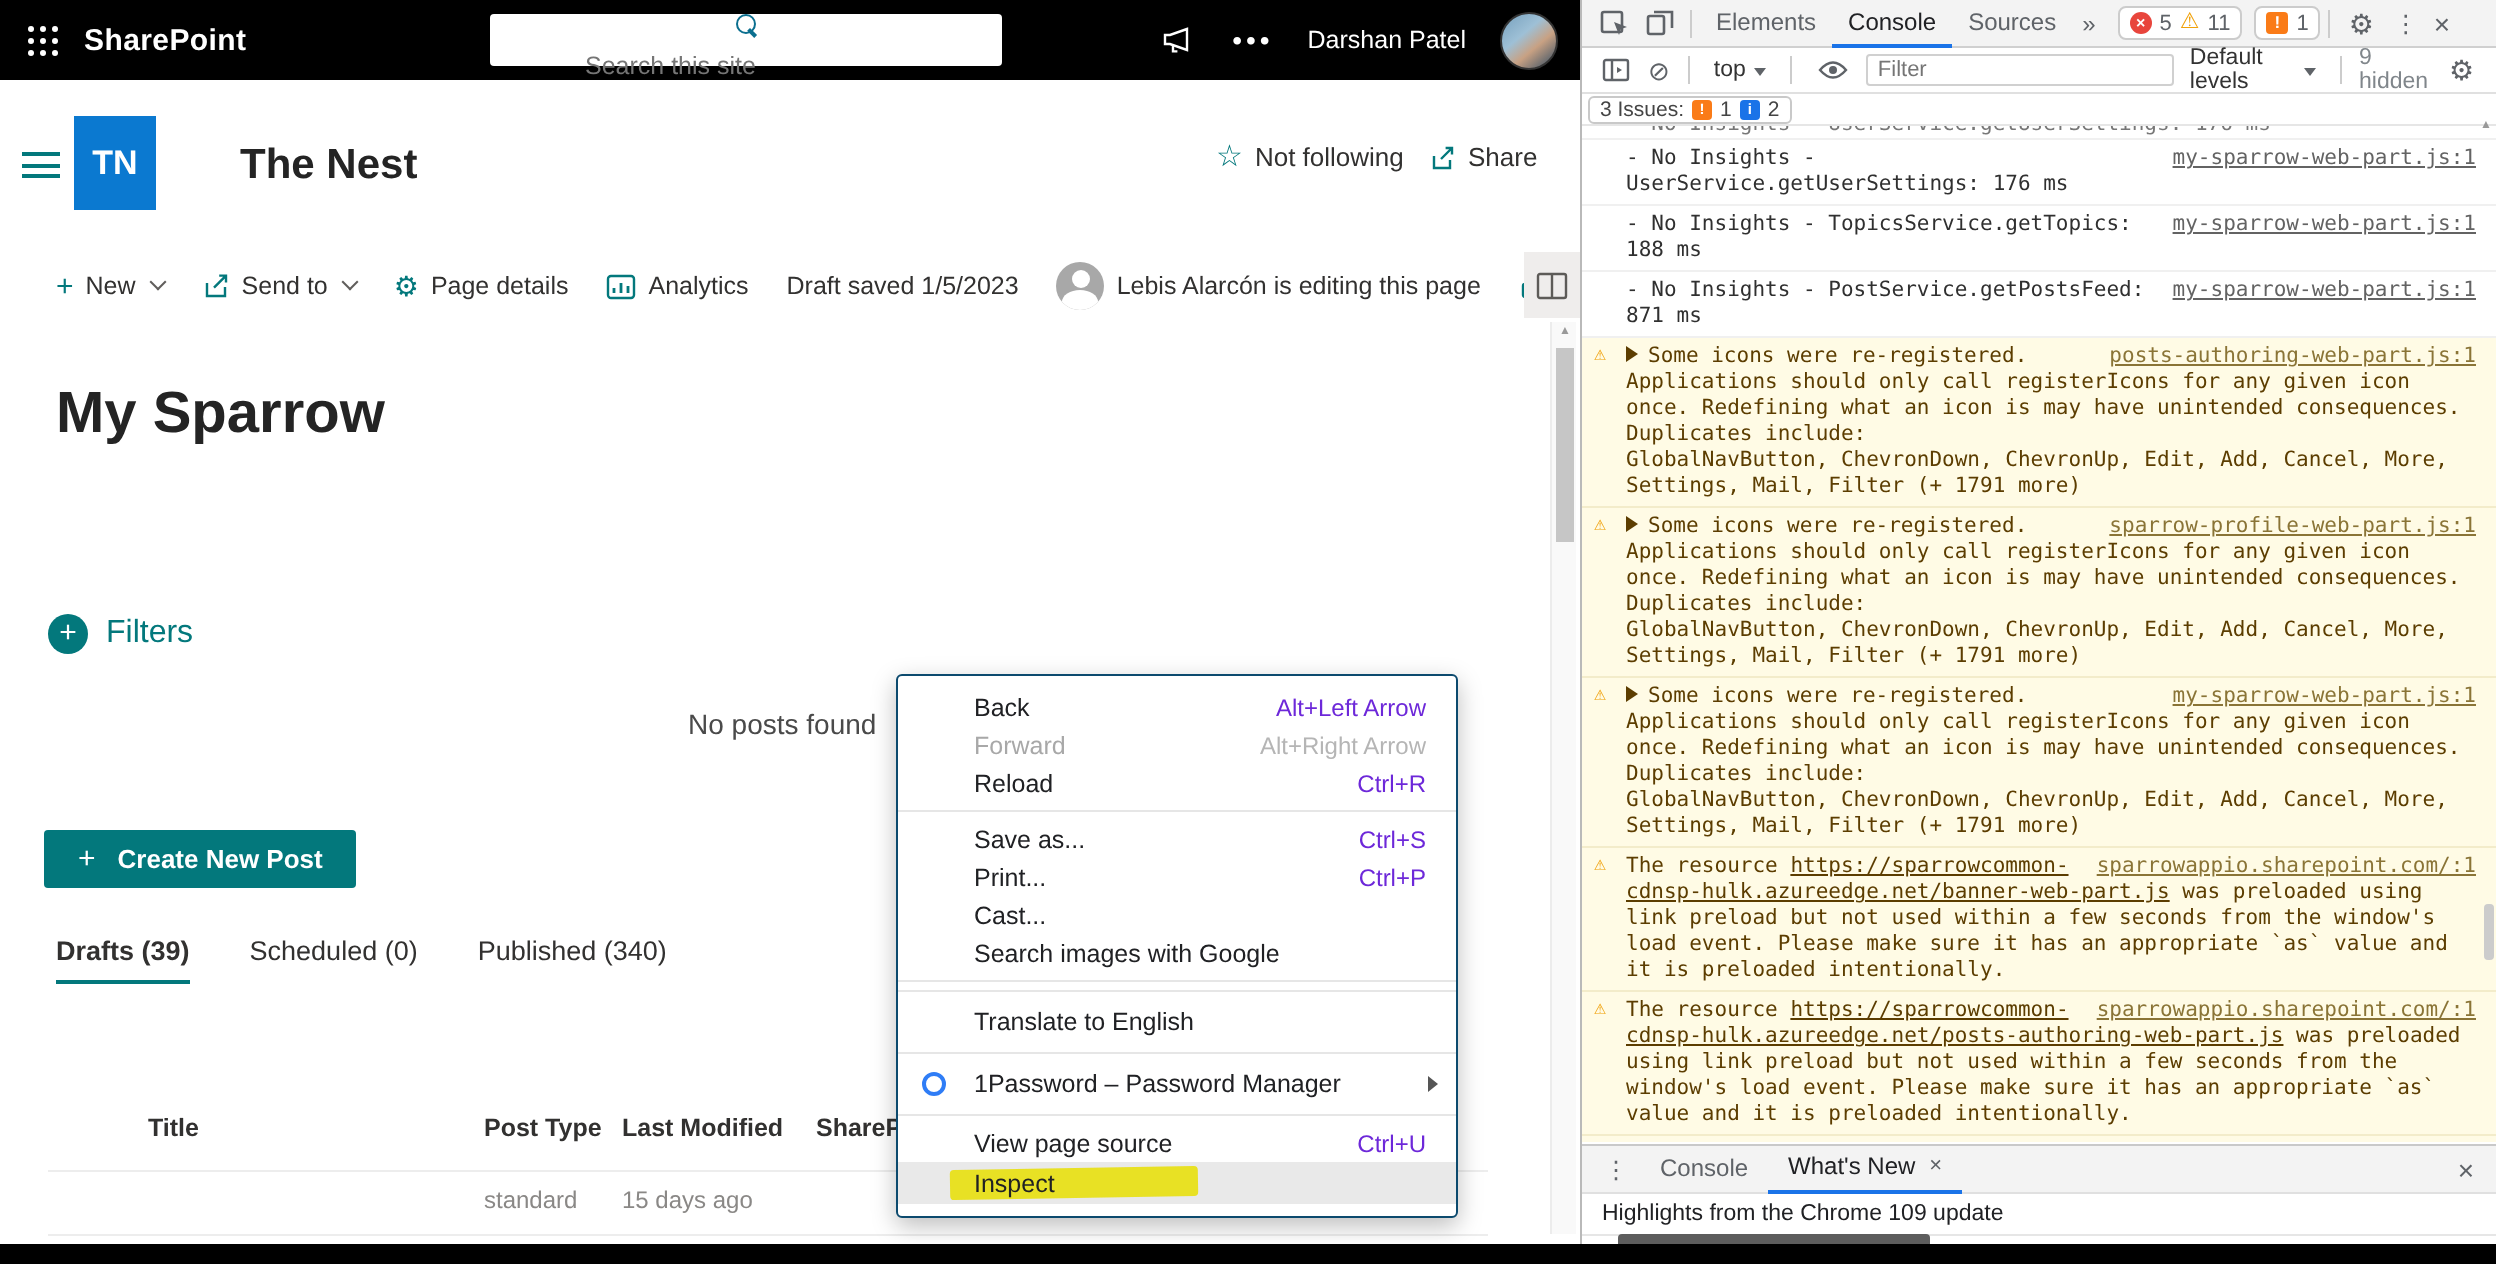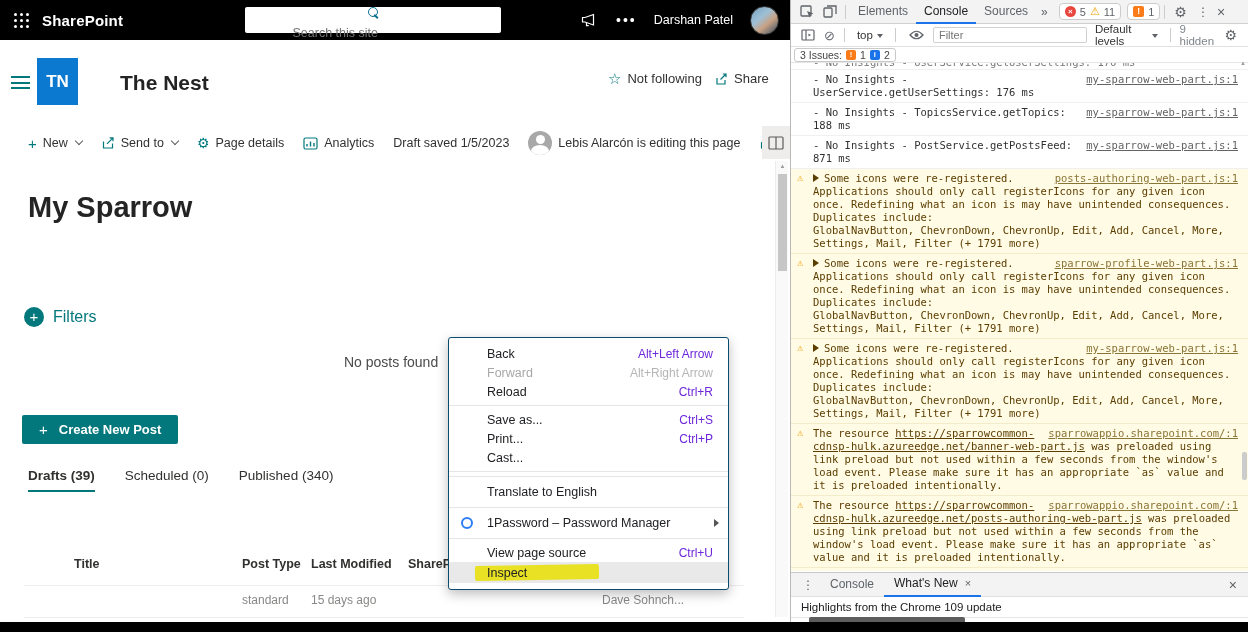--- a/index.html
+++ b/index.html
@@ -316,20 +316,23 @@
     <span>Save as...</span>
     <span class="sc">Ctrl+S</span>
   </div>
   <div class="mi">
     <span>Print...</span>
     <span class="sc">Ctrl+P</span>
   </div>
   <div class="mi">
     <span>Cast...</span>
   </div>
+  <div class="mi">
+    <span>Search images with Google</span>
+  </div>
   <div class="msep"></div>
   <div class="msep"></div>
   <div class="mi tall">
     <span>Translate to English</span>
   </div>
   <div class="msep"></div>
   <div class="mi tall">
     <span class="micon">
         <span class="op-ico"></span>
       </span>

